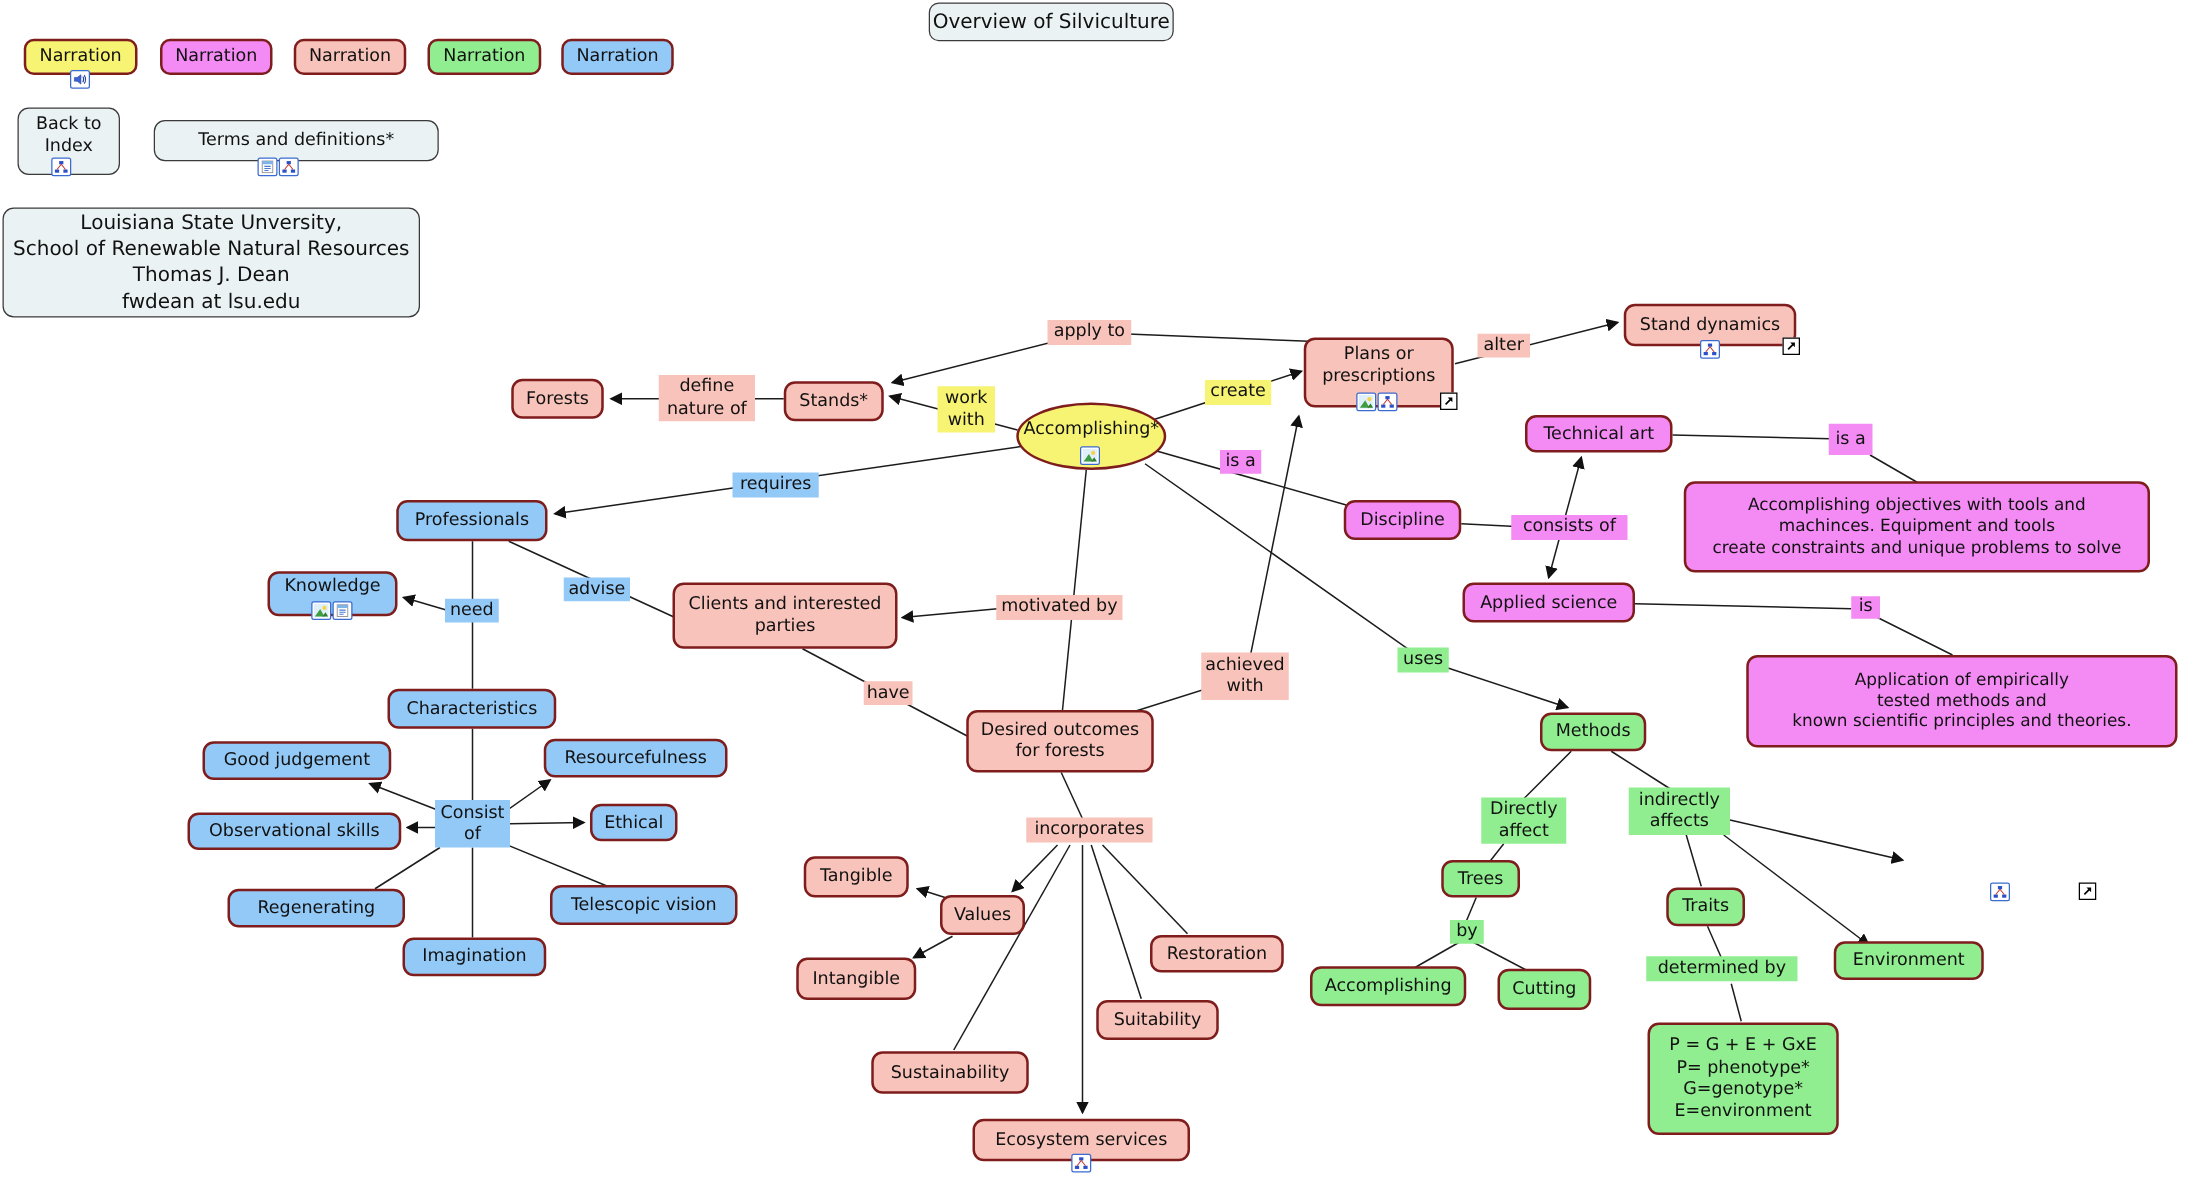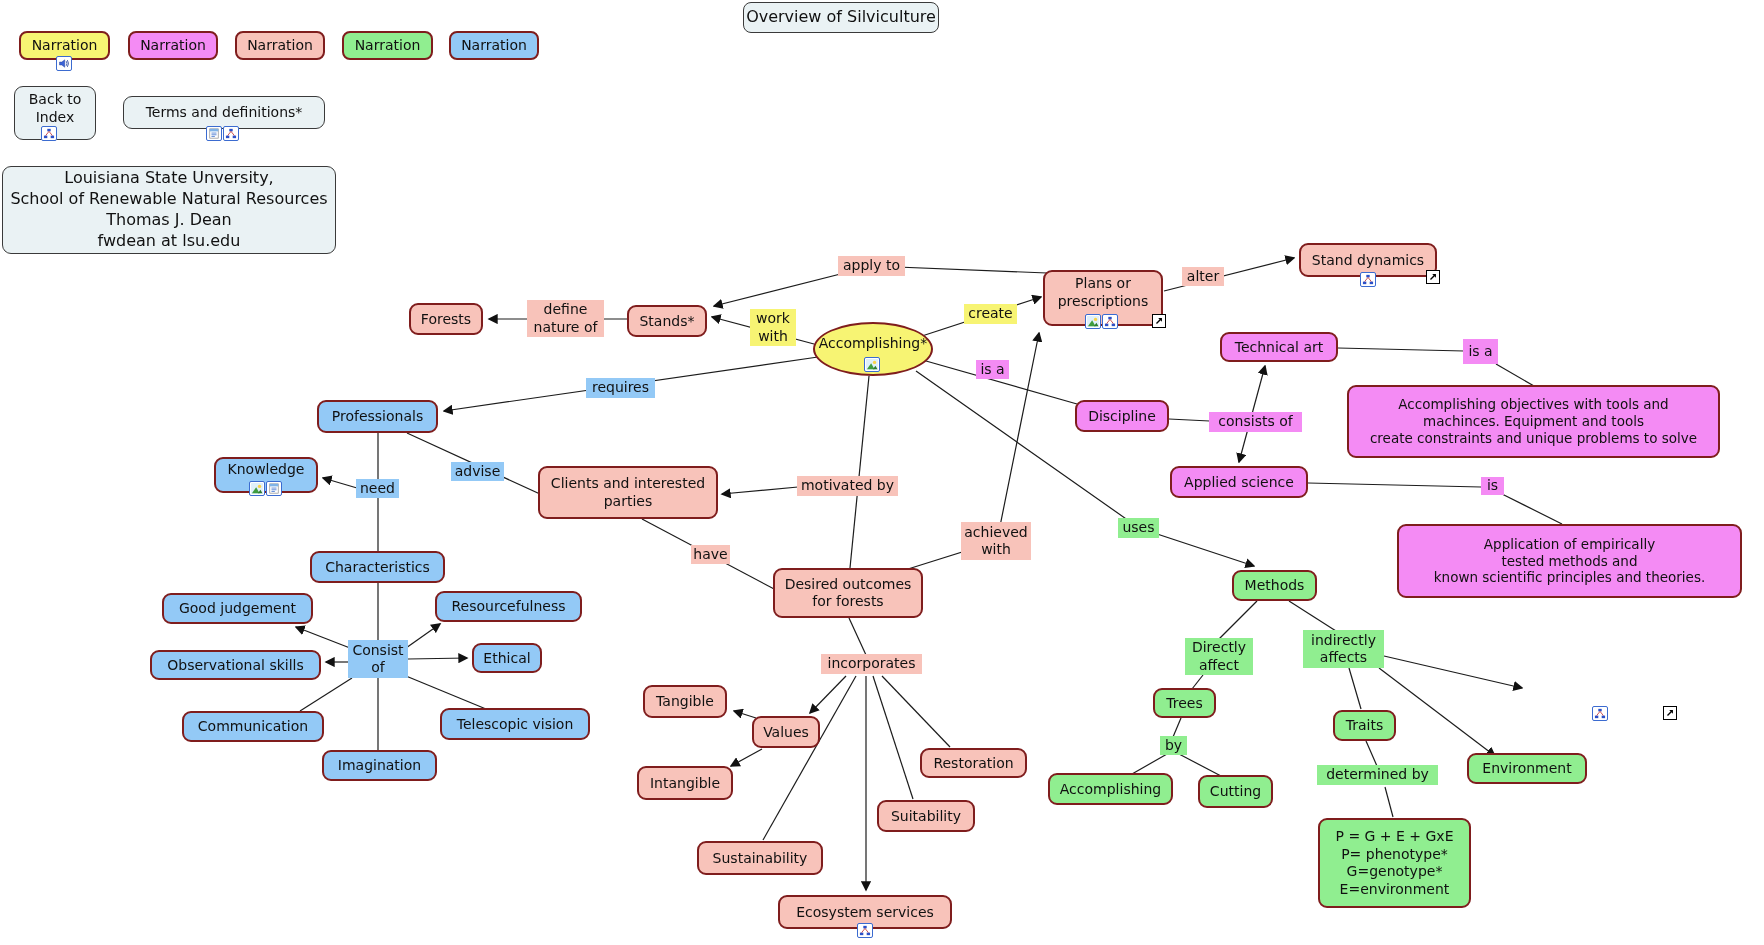--- a/index.html
+++ b/index.html
@@ -136,21 +136,21 @@
 Index</div>
   <span class="icon" style="left:41px;top:126px">
     <svg viewBox="0 0 14 13">
         <rect x="5" y="1" width="4" height="3" fill="#2b50c8"></rect>
         <rect x="1" y="9" width="4" height="3" fill="#2b50c8"></rect>
         <rect x="9" y="9" width="4" height="3" fill="#2b50c8"></rect>
         <path d="M7 4 L3 9 M7 4 L11 9" stroke="#c03535" stroke-width="1"></path>
       </svg>
   </span>
 
-  <div class="panel" style="left:123px;top:96px;width:202px;height:33px">Terms and definitions*</div>
+  <div class="panel" style="left:123px;top:96px;width:228px;height:33px">Terms and definitions*</div>
   <span class="icon" style="left:206px;top:126px">
     <svg viewBox="0 0 14 13">
         <rect x="2" y="1" width="10" height="11" fill="#fff" stroke="#888" stroke-width="0.8"></rect>
         <rect x="2" y="1" width="10" height="3" fill="#7fb3e8"></rect>
         <path d="M4 6h6M4 8h6M4 10h4" stroke="#4a7ad0" stroke-width="1"></path>
       </svg>
   </span>
   <span class="icon" style="left:223px;top:126px">
     <svg viewBox="0 0 14 13">
         <rect x="5" y="1" width="4" height="3" fill="#2b50c8"></rect>
@@ -270,21 +270,21 @@
         <rect x="2" y="1" width="10" height="11" fill="#fff" stroke="#888" stroke-width="0.8"></rect>
         <rect x="2" y="1" width="10" height="3" fill="#7fb3e8"></rect>
         <path d="M4 6h6M4 8h6M4 10h4" stroke="#4a7ad0" stroke-width="1"></path>
       </svg>
   </span>
   <div class="node blue" style="left:310px;top:551px;width:135px;height:32px">Characteristics</div>
   <div class="node blue" style="left:162px;top:593px;width:151px;height:31px">Good judgement</div>
   <div class="node blue" style="left:435px;top:591px;width:147px;height:31px">Resourcefulness</div>
   <div class="node blue" style="left:150px;top:650px;width:171px;height:30px">Observational skills</div>
   <div class="node blue" style="left:472px;top:643px;width:70px;height:30px">Ethical</div>
-  <div class="node blue" style="left:182px;top:711px;width:142px;height:31px">Communication</div>
+  <div class="node blue" style="left:182px;top:711px;width:142px;height:31px">Regenerating</div>
   <div class="node blue" style="left:440px;top:708px;width:150px;height:32px">Telescopic vision</div>
   <div class="node blue" style="left:322px;top:750px;width:115px;height:31px">Imagination</div>
 
   <div class="node pink small-lh" style="left:538px;top:466px;width:180px;height:53px">Clients and interested
 parties</div>
   <div class="node pink small-lh" style="left:773px;top:568px;width:150px;height:50px">Desired outcomes
 for forests</div>
   <div class="node pink" style="left:752px;top:716px;width:68px;height:32px">Values</div>
   <div class="node pink" style="left:643px;top:685px;width:84px;height:33px">Tangible</div>
   <div class="node pink" style="left:637px;top:766px;width:96px;height:34px">Intangible</div>

